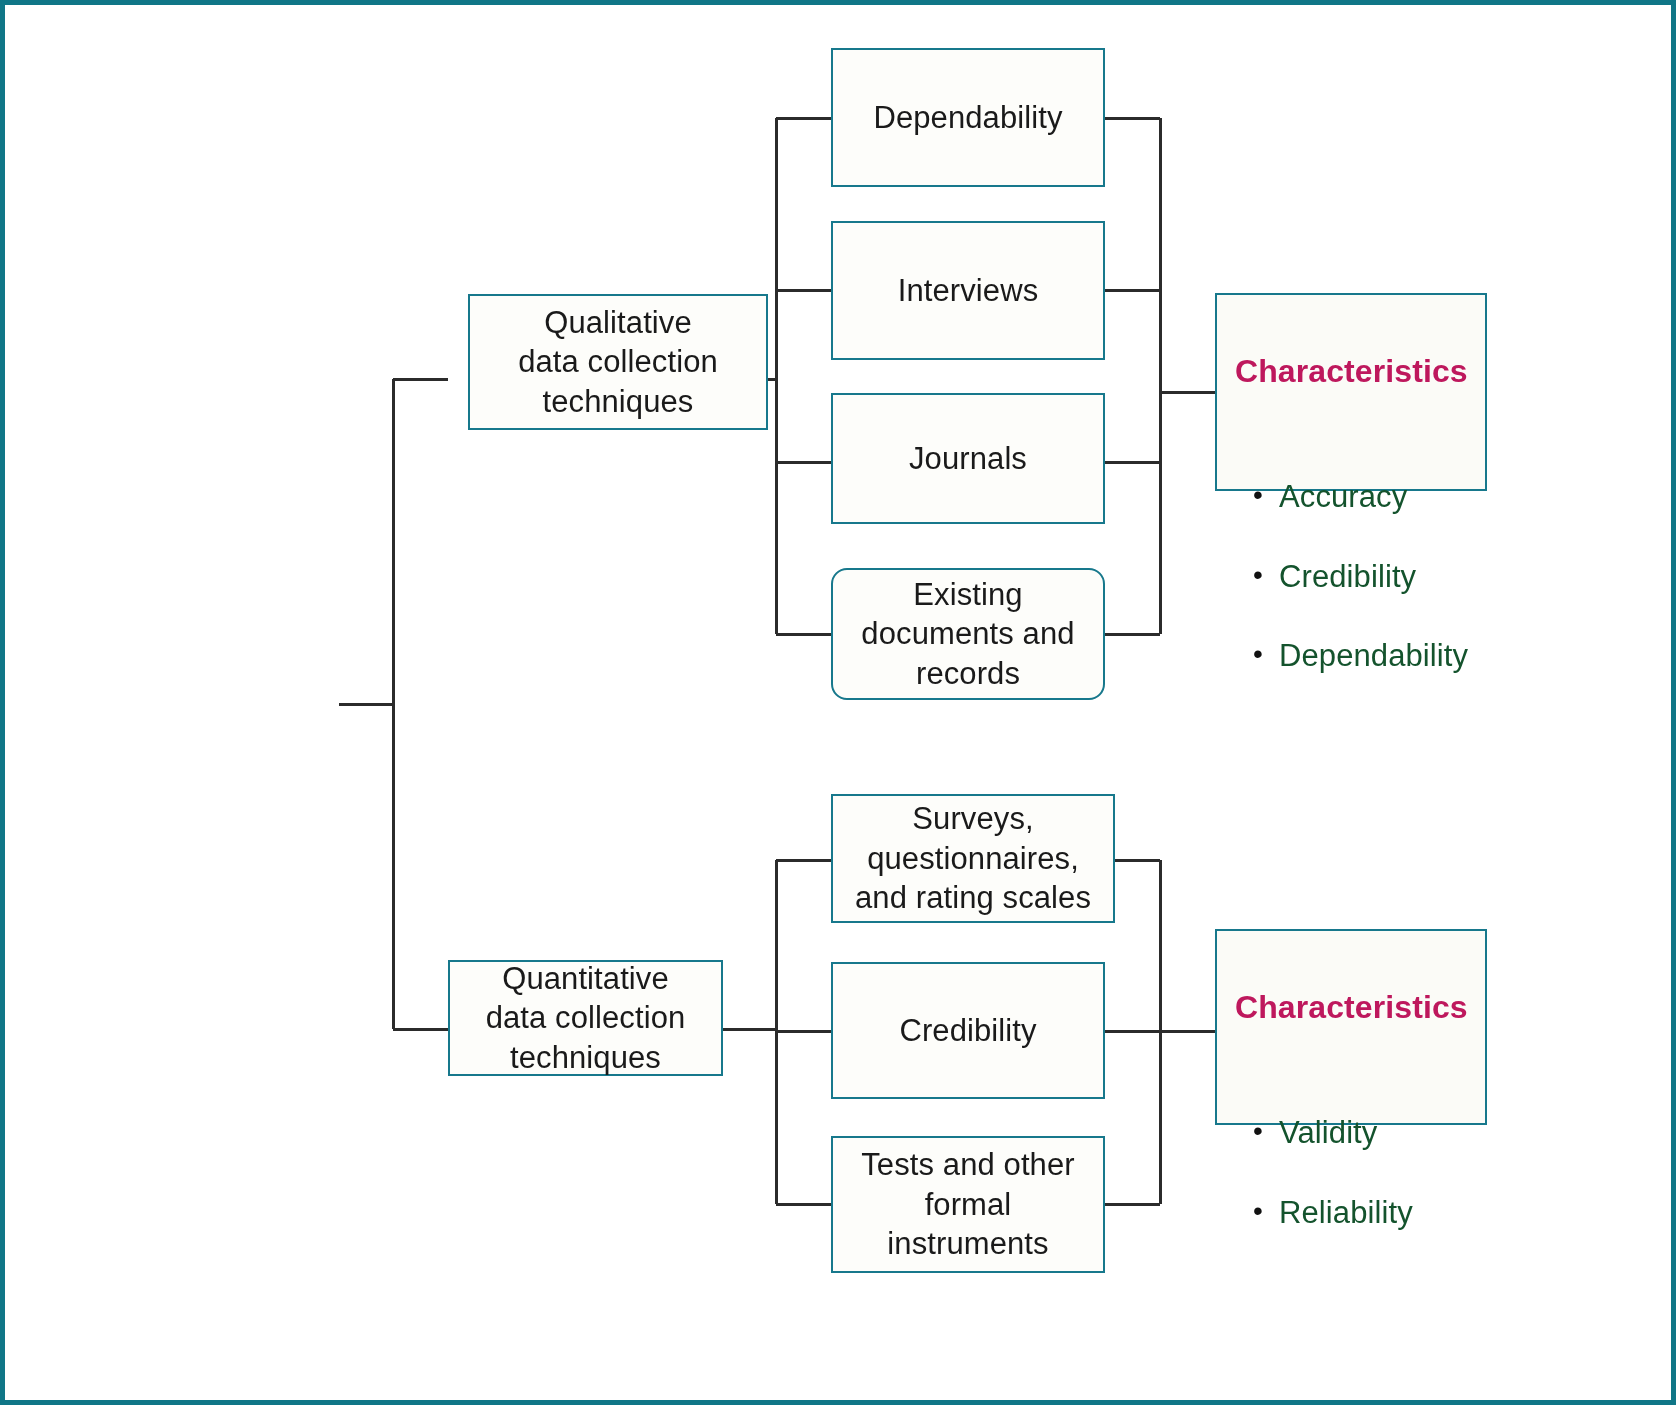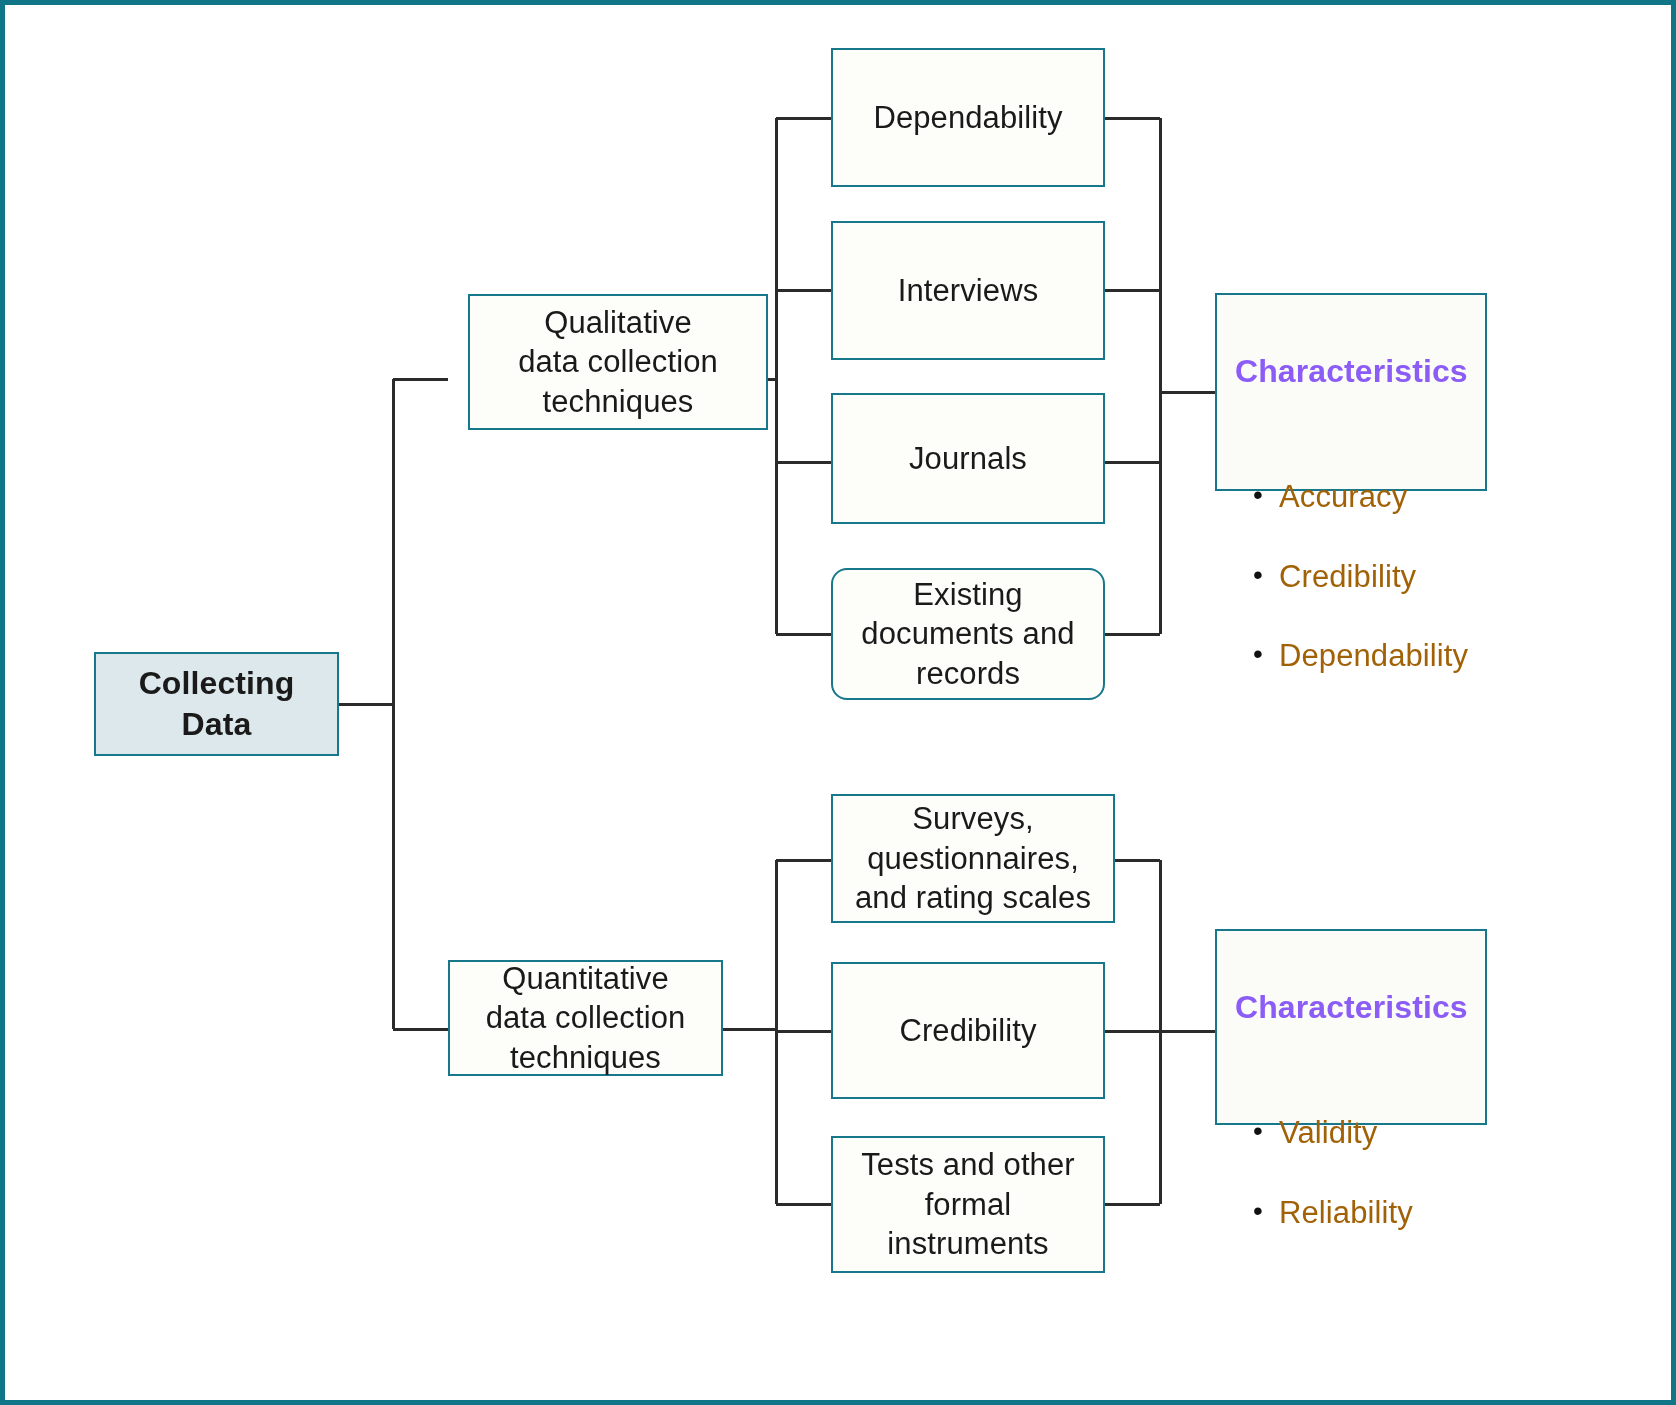--- a/index.html
+++ b/index.html
@@ -49,35 +49,35 @@
   }
   .node.char-box {
     display: block;
     text-align: left;
     padding: 18px 20px 18px 16px;
     background: #fbfbf7;
   }
   .char-title {
     font-weight: bold;
     font-size: 32px;
-    color: #8b5cf6;
+    color: #be185d;
     margin: 0 0 8px 2px;
     line-height: 1.2;
   }
   .char-list {
     margin: 0;
     padding: 0;
     list-style: none;
   }
   .char-list li {
     position: relative;
     padding-left: 46px;
     font-size: 31px;
     line-height: 1.28;
-    color: #a16207;
+    color: #14532d;
   }
   .char-list li::before {
     content: "\2022";
     position: absolute;
     left: 20px;
     top: -1px;
     font-size: 28px;
     line-height: 1.35;
     color: #111111;
   }
@@ -116,22 +116,20 @@
       <line x1="771" y1="1199" x2="826" y2="1199"></line>
 
       <line x1="1100" y1="855" x2="1155" y2="855"></line>
       <line x1="1100" y1="1026" x2="1155" y2="1026"></line>
       <line x1="1100" y1="1199" x2="1155" y2="1199"></line>
       <line x1="1155" y1="855" x2="1155" y2="1199"></line>
       <line x1="1155" y1="1026" x2="1210" y2="1026"></line>
     </g>
   </svg>
 
-  <div class="node root" style="left:89px; top:647px; width:245px; height:104px;">Collecting
-Data</div>
 
   <div class="node" style="left:443px; top:289px; width:300px; height:136px;margin-left:20px;">Qualitative
 data collection
 techniques</div>
 
   <div class="node" style="left:826px; top:43px; width:274px; height:139px;">Dependability</div>
 
   <div class="node" style="left:826px; top:388px; width:274px; height:131px;">Journals</div>
 
   <div class="node" style="left:826px; top:216px; width:274px; height:139px;">Interviews</div>

